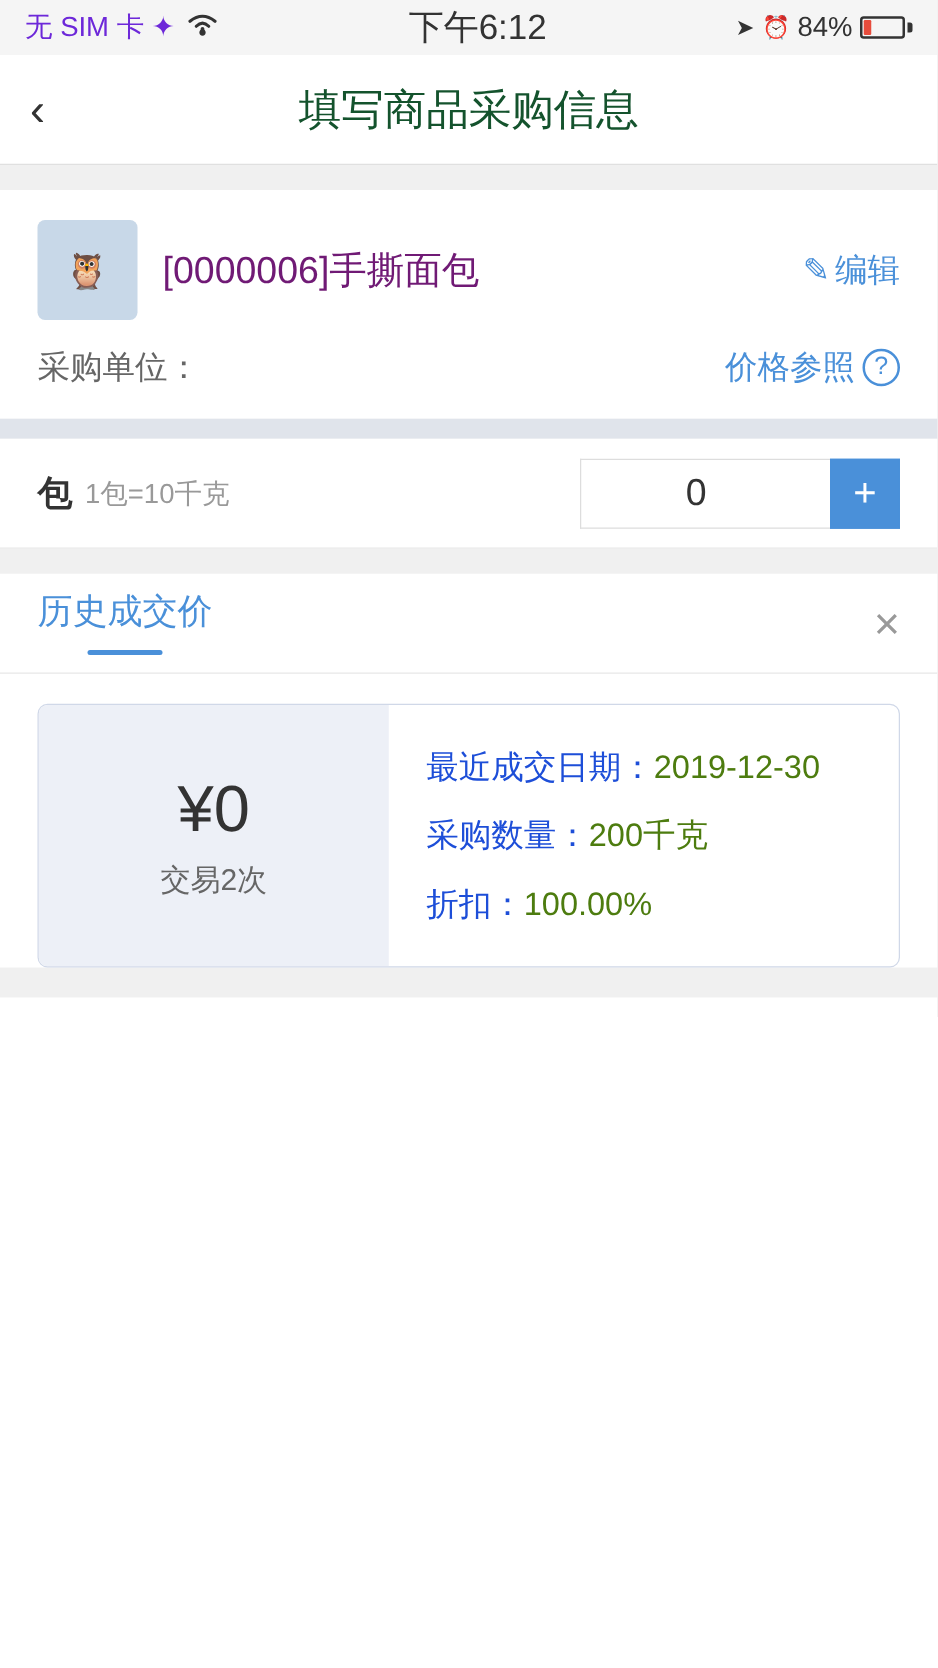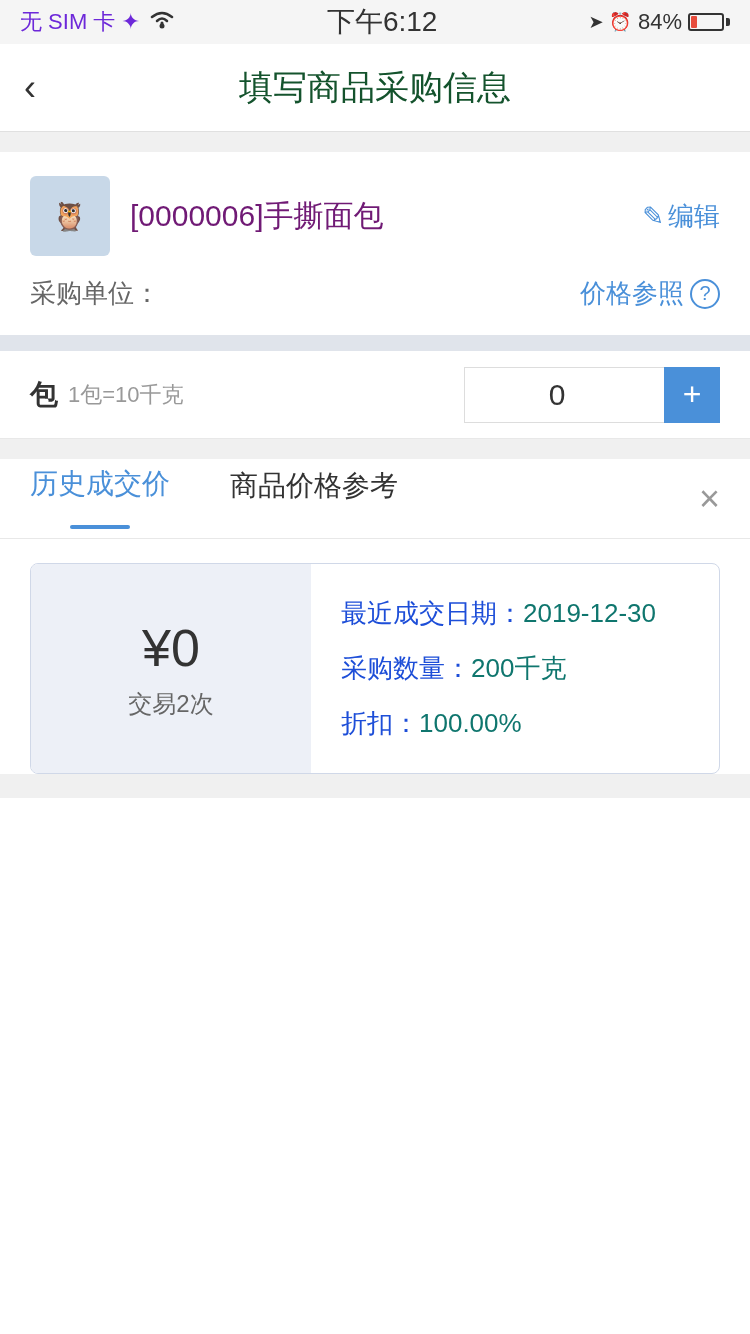--- a/index.html
+++ b/index.html
@@ -266,21 +266,21 @@
     }
     .tab-item {
       display: flex;
       flex-direction: column;
       align-items: center;
       cursor: pointer;
       padding-bottom: 4px;
     }
     .tab-label {
       font-size: 28px;
-      padding-bottom: 22px;
+      padding-bottom: 12px;
     }
     .tab-item.active .tab-label {
       color: #4a90d9;
       font-weight: 500;
     }
     .tab-item.inactive .tab-label {
       color: #333;
     }
     .tab-underline {
       height: 4px;
@@ -332,21 +332,21 @@
     }
     .price-detail-row {
       font-size: 26px;
       color: #333;
       line-height: 1.5;
     }
     .price-detail-label {
       color: #1d4ed8;
     }
     .price-detail-value {
-      color: #0f766e;
+      color: #4d7c0f;
     }
 
     
     .page-rest {
       background: #ffffff;
       flex: 1;
       min-height: 600px;
     }
   </style>
 </head>
@@ -420,24 +420,20 @@
   </div>
 </div>
 
 <div class="tabs-container">
   <div class="tabs-header">
     <div class="tabs-list">
       <div class="tab-item active">
         <span class="tab-label">历史成交价</span>
         <div class="tab-underline"></div>
       </div>
-      <div class="tab-item inactive">
-        <span class="tab-label">商品价格参考</span>
-
-      </div>
     </div>
     <div class="close-btn">×</div>
   </div>
 
   <div class="price-card">
     <div class="price-card-left">
       <div class="price-amount">
         <span>¥</span><span>0</span>
       </div>
       <div class="trade-count">交易2次</div>

